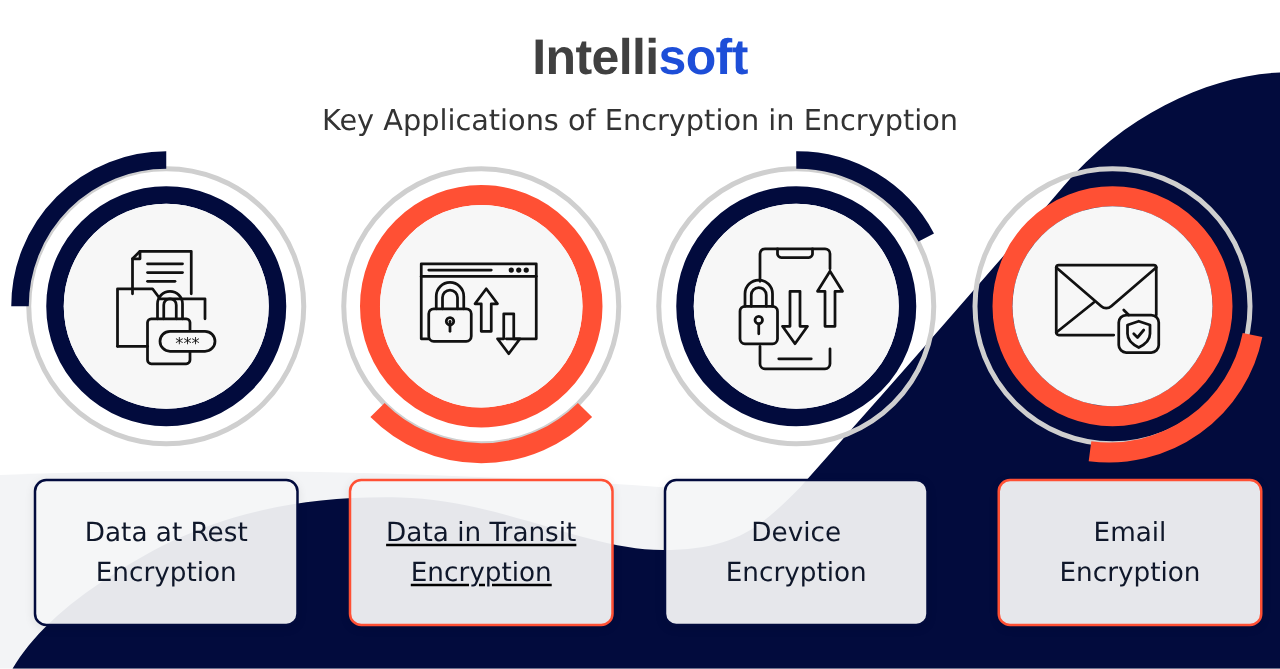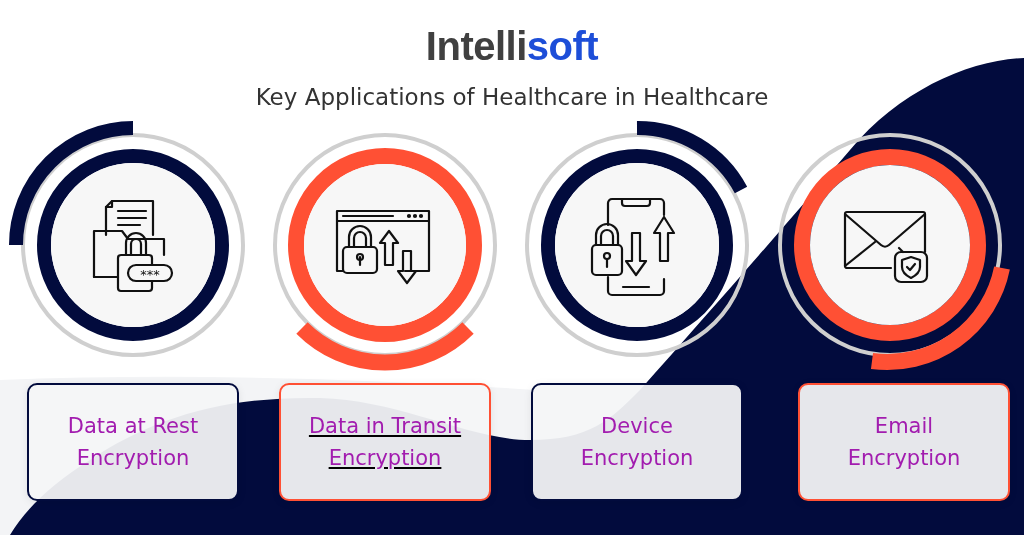--- a/index.html
+++ b/index.html
@@ -6,34 +6,34 @@
   body { width: 1024px; height: 535px; overflow: hidden; background: #ffffff; position: relative; font-family: "DejaVu Sans", sans-serif; }
   .bg { position: absolute; left: 0; top: 0; width: 1024px; height: 535px; }
   .logo { position: absolute; left: 0; top: 22px; width: 1024px; text-align: center; font-family: "Liberation Sans", sans-serif; font-weight: 700; font-size: 40px; letter-spacing: -0.5px; line-height: 48px; }
   .logo .a { color: #404040; }
   .logo .b { color: #1d4ed8; }
   .subtitle { position: absolute; left: 0; top: 80px; width: 1024px; text-align: center; font-family: "DejaVu Sans", sans-serif; font-size: 23px; color: #333333; line-height: 34px; }
   .circle-svg { position: absolute; top: 120px; width: 260px; height: 260px; }
   .icon-svg { position: absolute; }
   .card { position: absolute; top: 383px; width: 212px; height: 118px; border-radius: 10px; background: rgba(244,245,247,0.94); box-sizing: border-box; border: 2px solid #020b3d; display: flex; flex-direction: column; align-items: center; justify-content: center; box-shadow: 0 2px 8px rgba(0,0,0,0.08); }
   .card.orange { border-color: #ff5034; }
-  .card span { font-family: "DejaVu Sans", sans-serif; font-size: 21px; color: #a21caf; line-height: 32px; text-align: right; display: block; }
+  .card span { font-family: "DejaVu Sans", sans-serif; font-size: 21px; color: #0f172a; line-height: 32px; text-align: right; display: block; }
 </style>
 </head>
 <body>
 
 <svg class="bg" viewBox="0 0 1024 535" xmlns="http://www.w3.org/2000/svg">
 
   <path d="M0,380 C200,372 420,380 600,395 L600,535 L0,535 Z" fill="#f3f4f6"></path>
 
   <path d="M1024,58 C970,60 900,90 850,150 C790,220 720,300 640,390 C610,420 590,440 530,440 C470,440 400,400 320,398 C220,396 150,420 90,460 C50,485 25,510 10,535 L1024,535 Z" fill="#020b3d"></path>
 </svg>
 
 <div class="logo"><span class="a">Intelli</span><span class="b">soft</span></div>
-<div class="subtitle">Key Applications of Healthcare in Healthcare</div>
+<div class="subtitle">Key Applications of Encryption in Encryption</div>
 
 <svg class="circle-svg" style="left:3px;" viewBox="0 0 260 260" xmlns="http://www.w3.org/2000/svg">
   <circle cx="130" cy="125" r="110" fill="none" stroke="#cfcfcf" stroke-width="4"></circle>
   <path d="M13,125 A117,117 0 0 1 130,8" fill="none" stroke="#020b3d" stroke-width="14"></path>
   <circle cx="130" cy="125" r="89" fill="none" stroke="#020b3d" stroke-width="14"></circle>
   <circle cx="130" cy="125" r="82" fill="#f7f7f7"></circle>
 </svg>
 <svg class="icon-svg" style="left:88px; top:195px; width:90px; height:100px;" viewBox="0 0 90 100" fill="none" stroke="#111" stroke-width="2.2" stroke-linejoin="round" stroke-linecap="round">
   <path d="M18,40 L18,12 L24,6 L65,6 L65,40"></path>
   <path d="M18,12 L24,12 L24,6"></path>

